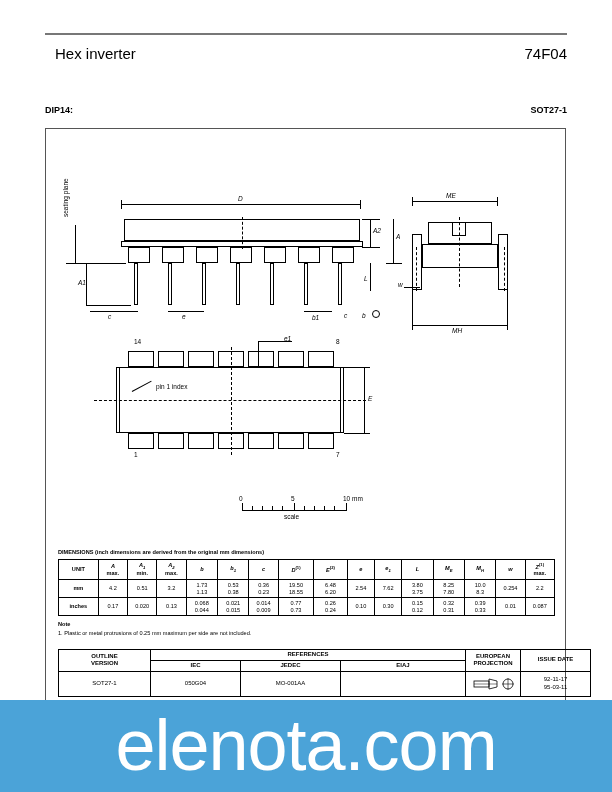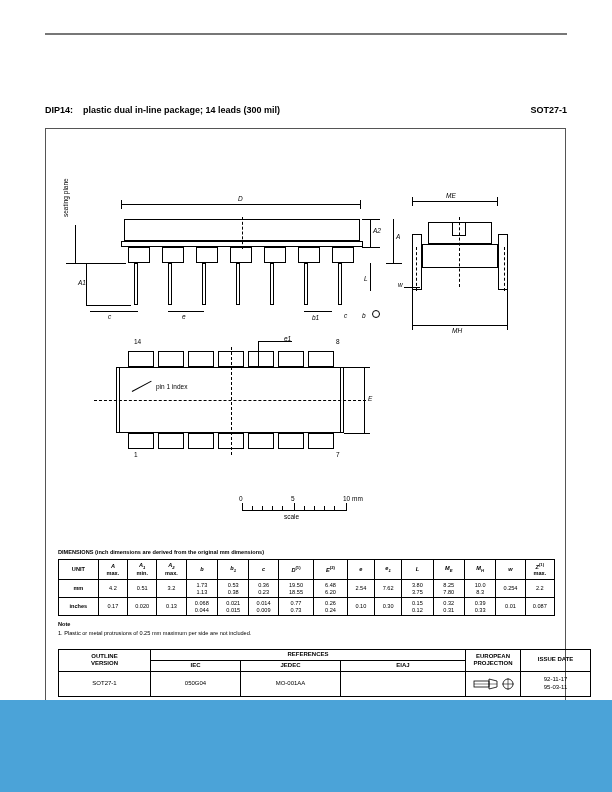--- a/index.html
+++ b/index.html
@@ -95,25 +95,28 @@
     font-family:"Liberation Sans", sans-serif;letter-spacing:-1px;
   }
 </style>
 </head>
 <body>
 
 <div class="page">
 
   <div class="hdr-rule"></div>
 
+  <div class="title-row">
+    <span>Hex inverter</span>
+    <span class="part">74F04</span>
+  </div>
 
   <div class="section-row">
     <span class="sec-left">
       <span>DIP14:</span>
-      <span>plastic dual in-line package; 14 leads (300 mil)</span>
     </span>
     <span>SOT27-1</span>
   </div>
 
   <div class="frame">
 
     <div>
 
       <div class="ln hl" style="left:75px;top:75px;width:240px;"></div>
       <div class="ln vl" style="left:75px;top:71px;height:9px;"></div>
@@ -464,14 +467,15 @@
           </td>
         </tr>
       </tbody>
     </table>
 
   </div>
 
   <div class="footer">1990 Oct</div>
 
   <div class="wm-band"></div>
+  <div class="wm-text">elenota.com</div>
 
 </div>
 
 </body></html>

